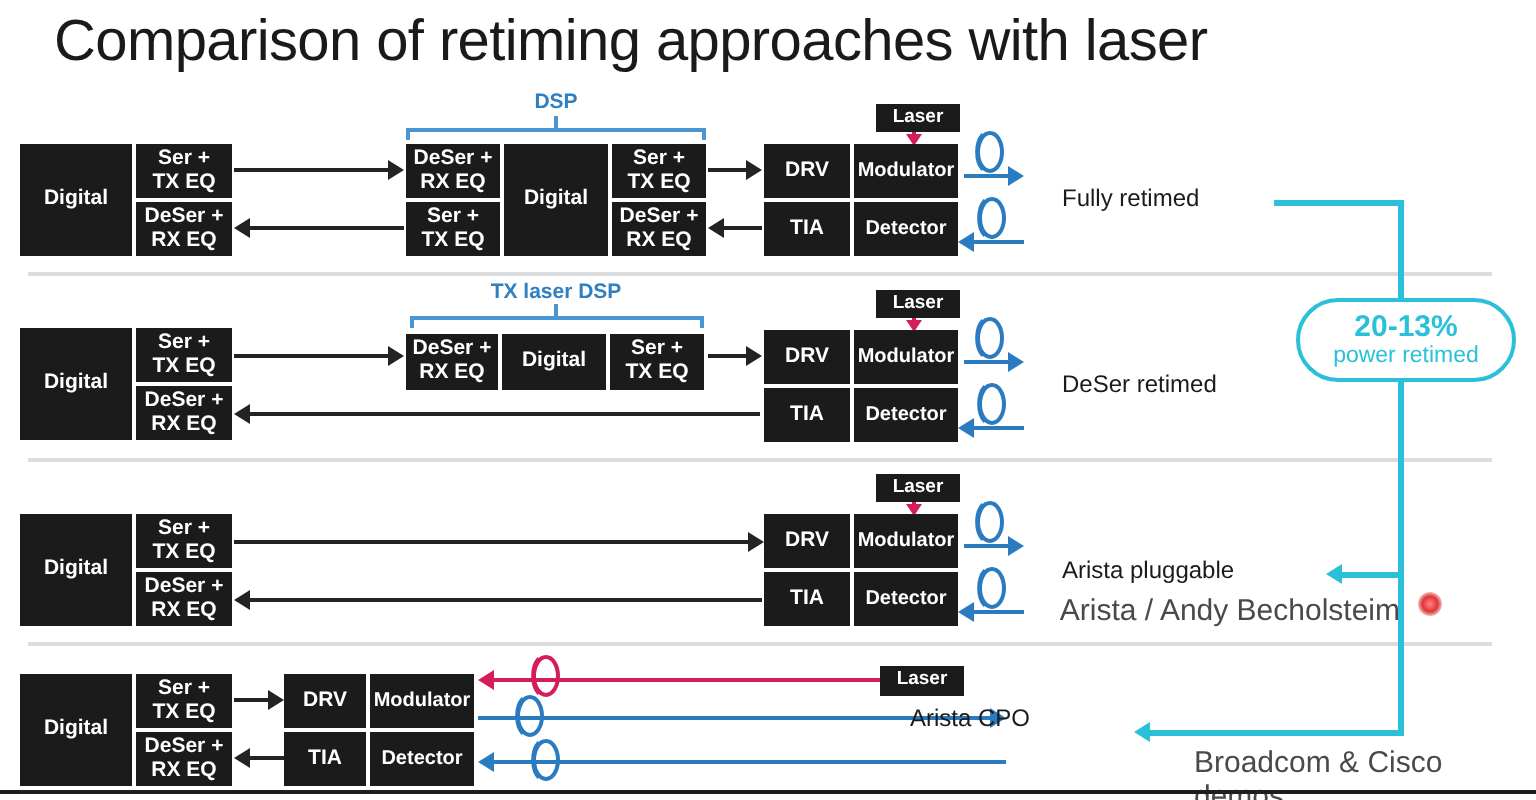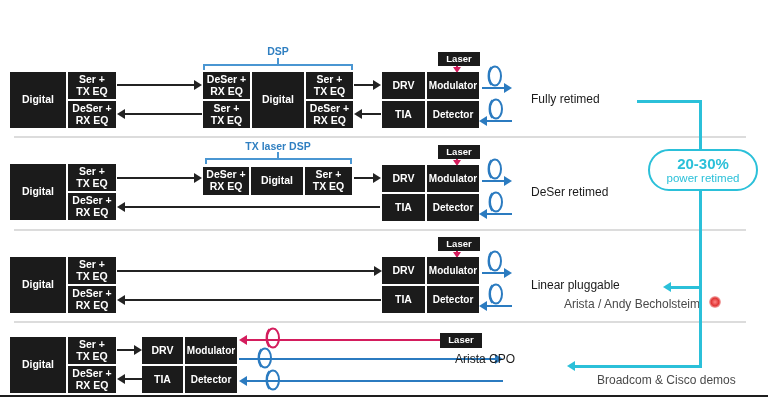--- a/index.html
+++ b/index.html
@@ -14,39 +14,40 @@
   .arr.r::after{content:"";position:absolute;right:-7px;top:-4px;width:0;height:0;
      border-left:8px solid currentColor;border-top:5px solid transparent;border-bottom:5px solid transparent;}
   .arr.l::before{content:"";position:absolute;left:-7px;top:-4px;width:0;height:0;
      border-right:8px solid currentColor;border-top:5px solid transparent;border-bottom:5px solid transparent;}
   .blue{color:#2b7bc0;} .red{color:#d41d5d;} .cyanc{color:#2bc0d9;height:2.5px;}
   .coil{position:absolute;color:#2b7bc0;} .coil.red{color:#d41d5d;} .coil svg{display:block;}
   .bracket{position:absolute;height:6px;border:2px solid #4a96d2;border-bottom:none;box-sizing:border-box;}
   .tick{position:absolute;width:2px;height:6px;background:#4a96d2;}
   .dsplabel{position:absolute;color:#2f7fc1;font-size:10.5px;font-weight:bold;text-align:center;}
   .rowlabel{position:absolute;font-size:12px;color:#1b1b1b;}
-  .credit{position:absolute;font-size:12px;color:#4a4a4a;}
+  .credit{position:absolute;font-size:15px;color:#4a4a4a;}
   .sep{position:absolute;left:14px;width:732px;height:2px;background:#dcdcdc;}
   .stem{position:absolute;width:2px;background:#d41d5d;}
   .lhead{position:absolute;width:0;height:0;border-left:4px solid transparent;
          border-right:4px solid transparent;border-top:6px solid #d41d5d;}
   .cline{position:absolute;background:#2bc0d9;z-index:1;}
   .pill{position:absolute;left:648px;top:149px;width:110px;height:42px;background:#fff;border:2.5px solid #2bc0d9;
         border-radius:22px;display:flex;flex-direction:column;align-items:center;justify-content:center;
         z-index:5;color:#2bc0d9;box-sizing:border-box;}
   .pill .v{font-weight:bold;font-size:15px;line-height:1.15;}
   .pill .c{font-size:11.5px;line-height:1.1;}
   .dot{position:absolute;left:709px;top:296px;width:12px;height:12px;border-radius:50%;z-index:6;
        background:radial-gradient(circle,#ff8585 0%,#e03535 45%,rgba(224,53,53,0.15) 78%,rgba(224,53,53,0) 100%);}
   .bottomline{position:absolute;left:0;top:395px;width:768px;height:2px;background:#1e1e1e;}
 </style>
 </head>
 <body>
 
 <div class="stage">
+  <div class="title">Comparison of retiming approaches with laser</div>
 
   <div>
     <div class="b" style="left:10px;top:72px;width:56px;height:56px;">Digital</div>
     <div class="b" style="left:68px;top:72px;width:48px;height:27px;">Ser +
 TX EQ</div>
     <div class="b" style="left:68px;top:101px;width:48px;height:27px;">DeSer +
 RX EQ</div>
 
     <div class="arr r" style="left:117px;top:84px;width:78px;"></div>
     <div class="arr l" style="left:124px;top:113px;width:78px;"></div>
@@ -173,21 +174,21 @@
       </div>
     <div class="arr r blue" style="left:482px;top:272px;width:23px;"></div>
     <div class="coil" style="left:484px;top:282px;">
       <svg width="20" height="24" viewBox="0 0 20 24" fill="none" stroke="currentColor" stroke-width="2">
           <ellipse cx="12" cy="12" rx="6" ry="9.5"></ellipse>
           <path d="M8.5 3.2 C4.6 7.2 4.6 16.8 8.5 20.8"></path>
         </svg>
       </div>
     <div class="arr l blue" style="left:486px;top:305px;width:26px;"></div>
 
-    <div class="rowlabel" style="left:531px;top:278px;">Linear pluggable</div>
+    <div class="rowlabel" style="left:531px;top:278px;">Arista pluggable</div>
     <div class="credit" style="left:500px;top:297px;width:200px;text-align:right;">Arista / Andy Becholsteim</div>
   </div>
 
   <div class="sep" style="top:321px;"></div>
 
   <div>
     <div class="b" style="left:10px;top:337px;width:56px;height:56px;">Digital</div>
     <div class="b" style="left:68px;top:337px;width:48px;height:27px;">Ser +
 TX EQ</div>
     <div class="b" style="left:68px;top:366px;width:48px;height:27px;">DeSer +
@@ -227,19 +228,19 @@
 
     <div class="rowlabel" style="left:455px;top:352px;">Arista CPO</div>
     <div class="credit" style="left:597px;top:373px;">Broadcom &amp; Cisco demos</div>
   </div>
 
   <div class="cline" style="left:637px;top:100px;width:65px;height:3px;"></div>
   <div class="cline" style="left:699px;top:100px;width:3px;height:268px;"></div>
   <div class="arr l cyanc" style="left:670px;top:286px;width:31px;"></div>
   <div class="arr l cyanc" style="left:574px;top:365px;width:127px;"></div>
   <div class="pill">
-    <div class="v">20-30%</div>
+    <div class="v">20-13%</div>
     <div class="c">power retimed</div>
   </div>
 
   <div class="dot"></div>
   <div class="bottomline"></div>
 </div>
 
 </body></html>

